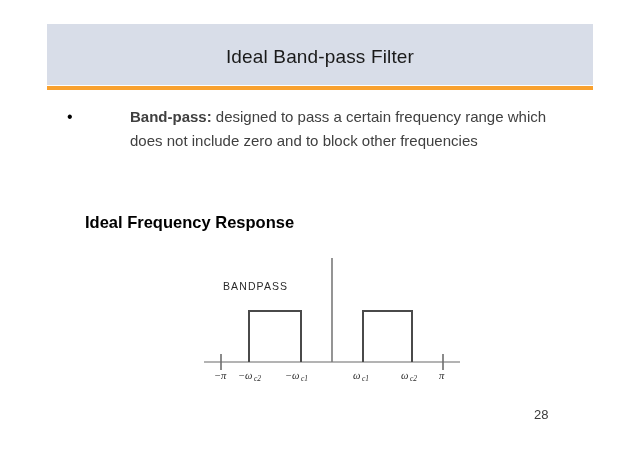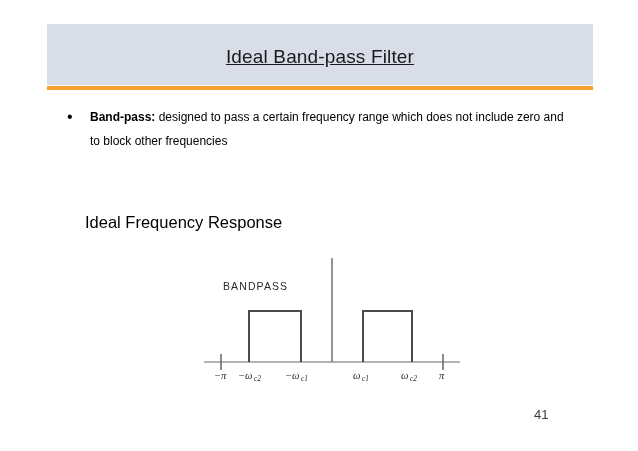--- a/index.html
+++ b/index.html
@@ -42,21 +42,20 @@
     height: 61px;
     display: flex;
     align-items: center;
     justify-content: center;
     font-size: 19px;
     font-weight: 400;
     color: #1a1a1a;
     letter-spacing: 0.15px;
     padding-top: 4px;
     box-sizing: border-box;
-    text-decoration: underline;
   }
   #title-rule {
     position: absolute;
     left: 47px;
     top: 86px;
     width: 546px;
     height: 4px;
     background: #f9a12e;
   }
 
@@ -76,35 +75,36 @@
     flex: 0 0 26px;
     font-size: 16px;
     line-height: 24px;
     color: #000;
     text-align: left;
     padding-left: 3px;
     box-sizing: border-box;
   }
   .bullet-body {
     flex: 1 1 auto;
-    font-size: 12px;
+    font-size: 15px;
     line-height: 24px;
-    color: #000000;
+    color: #404040;
+    margin-left: 40px;
   }
   .bullet-lead {
     font-weight: bold;
   }
 
   
   #sub-heading {
     position: absolute;
     left: 85px;
     top: 213px;
     font-size: 16.5px;
-    font-weight: normal;
+    font-weight: bold;
     color: #000;
   }
 
   
   #figure {
     position: absolute;
     left: 198px;
     top: 252px;
     width: 280px;
     height: 140px;
@@ -222,15 +222,15 @@
 
       <g>
         <text class="fig-label" x="203" y="127">ω</text>
         <text class="fig-label-sub" x="212" y="129">c2</text>
       </g>
 
       <text class="fig-pi" x="241" y="127">π</text>
     </svg>
   </div>
 
-  <div id="page-number">41</div>
+  <div id="page-number">28</div>
 
 </div>
 
 </body></html>

